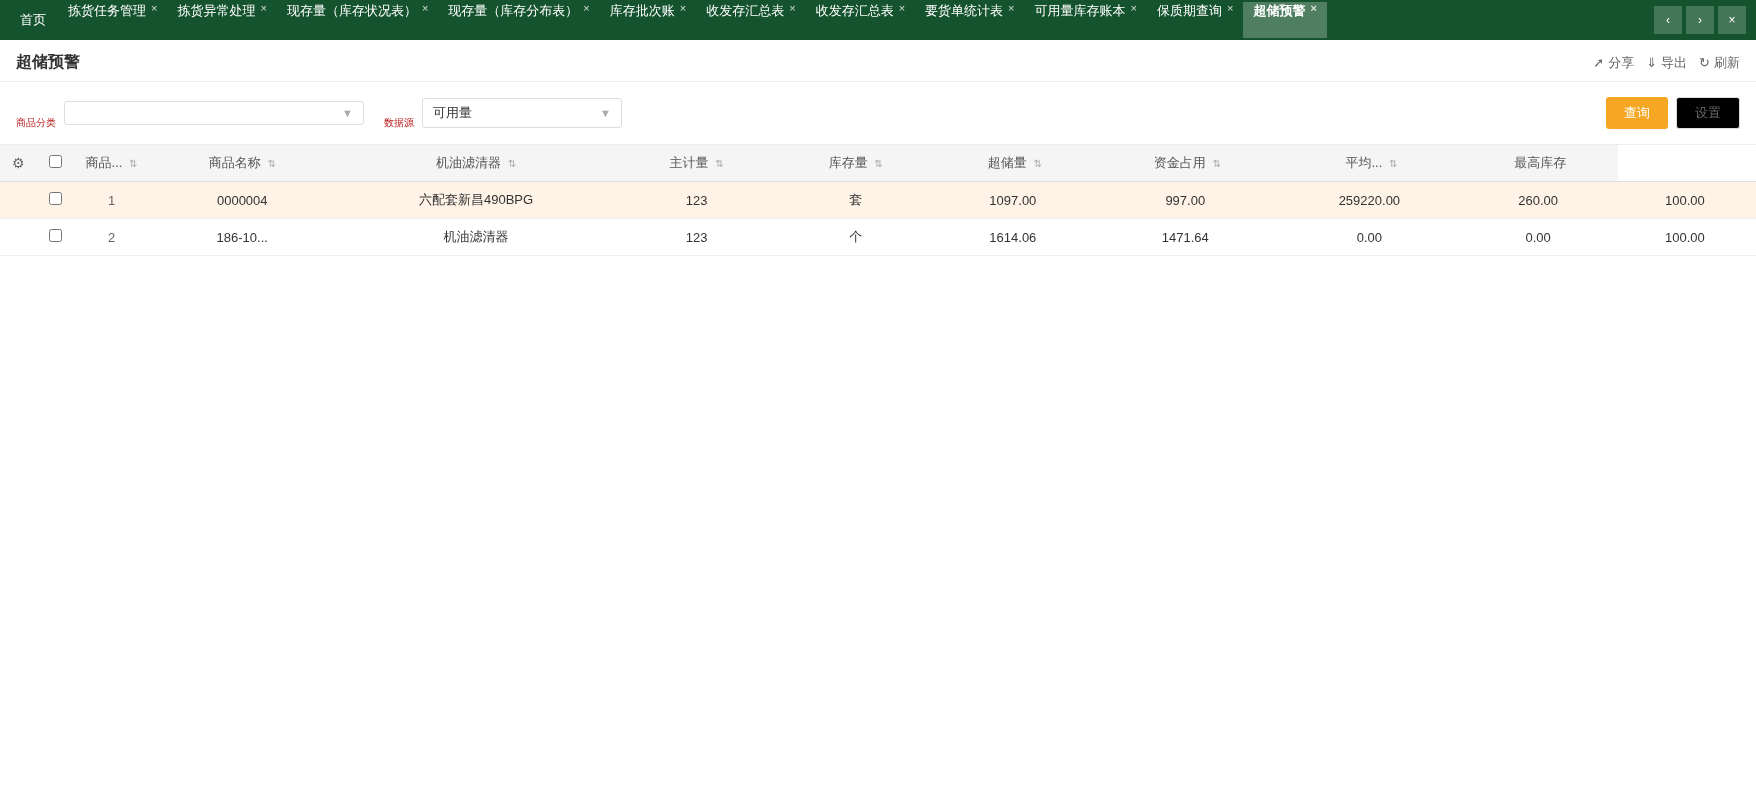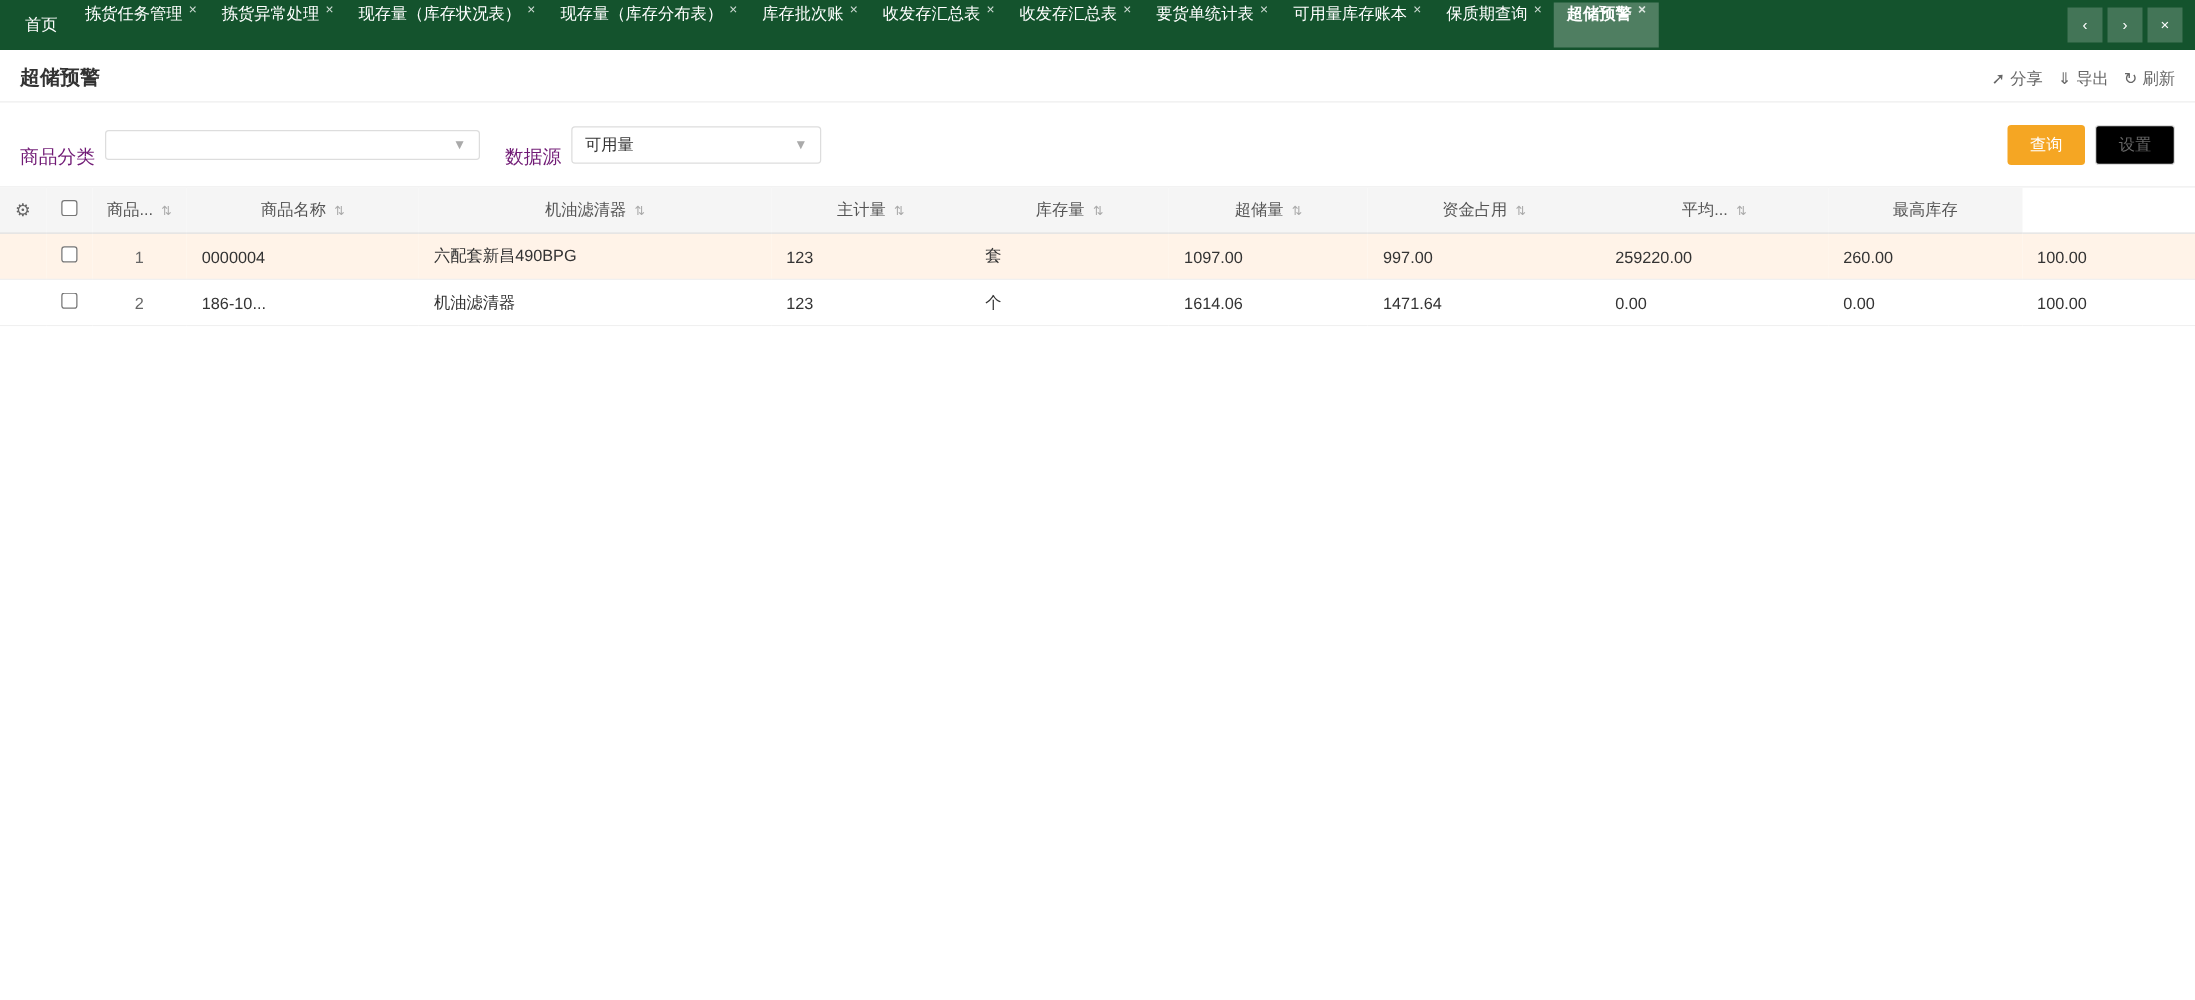--- a/index.html
+++ b/index.html
@@ -98,22 +98,22 @@
       padding: 14px 16px;
       gap: 20px;
       border-bottom: 1px solid #eee;
     }
     .filter-group {
       display: flex;
       align-items: center;
       gap: 8px;
     }
     .filter-label {
-      color: #701a75;
-      font-size: 15px;
+      color: #b91c1c;
+      font-size: 10px;
       white-space: nowrap;
       margin-top: 20px;
     }
     .filter-select {
       display: flex;
       align-items: center;
       justify-content: space-between;
       border: 1px solid #ddd;
       border-radius: 3px;
       padding: 5px 10px;
@@ -176,20 +176,21 @@
       font-size: 10px;
     }
     tbody tr {
       border-bottom: 1px solid #f0f0f0;
     }
     tbody tr.row-highlight { background: #fff3e8; }
     tbody td {
       padding: 9px 12px;
       color: #333;
       white-space: nowrap;
+      text-align: center;
     }
     .th-center, .td-center { text-align: center; }
     .td-number { padding-right: 16px; }
 
     .checkbox-cell {
       width: 36px;
       text-align: center;
     }
 
     

